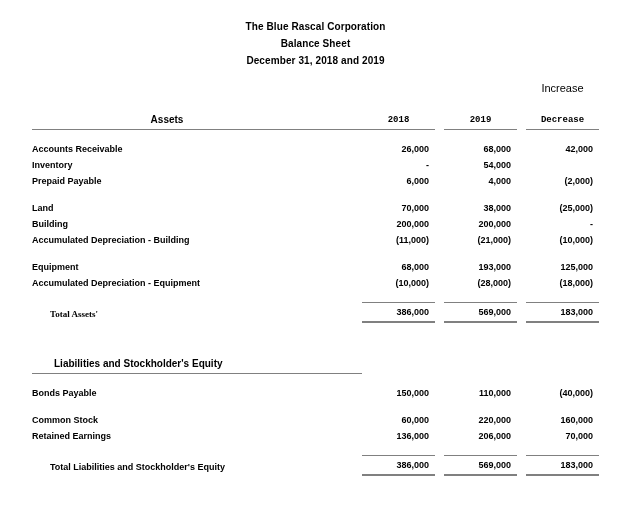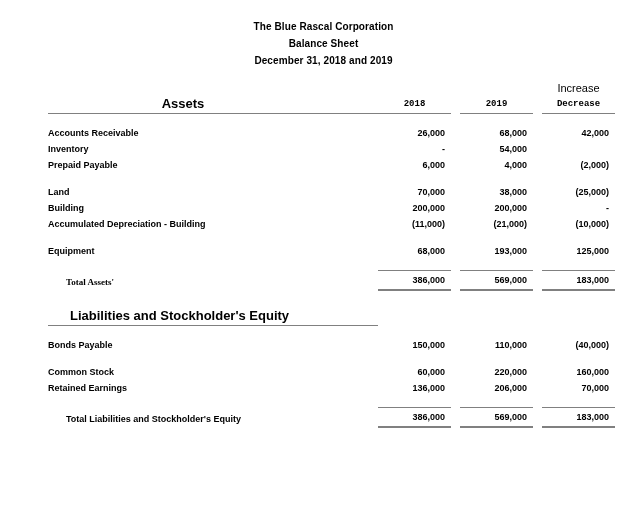--- a/index.html
+++ b/index.html
@@ -13,21 +13,21 @@
     font-family: "Liberation Sans", sans-serif;
     color: #000000;
     overflow: hidden;
   }
 
   .sheet {
     position: relative;
     width: 639px;
     height: 432px;
     box-sizing: border-box;
-    padding: 18px 40px 0 48px;
+    padding: 18px 40px 0 32px;
   }
 
   
   .title-block {
     text-align: center;
     margin: 0 0 0 0;
   }
   .title-line {
     font-size: 10px;
     font-weight: bold;
@@ -76,22 +76,23 @@
     padding-bottom: 1px;
   }
 
   
   .section-head {
     border-bottom: 1px solid #808080;
     padding-bottom: 1px;
   }
   .section-head-inner {
     display: block;
-    font-size: 13px;
+    font-size: 10px;
     font-weight: bold;
+    margin-top: 16px;
   }
   .sec-center { text-align: center; padding-right: 60px; }
   .sec-indent { text-align: left; padding-left: 22px; }
 
   
   .spacer td { height: 11px; line-height: 11px; font-size: 0; }
   .spacer-sm td { height: 6px; line-height: 6px; font-size: 0; }
 
   
   .total-num {
@@ -215,20 +216,28 @@
         </tr>
 
       <tr>
         <td>Equipment</td>
         <td class="num">68,000</td>
         <td></td>
         <td class="num">193,000</td>
         <td></td>
         <td class="num">125,000</td>
       </tr>
+      <tr>
+        <td>Accumulated Depreciation - Equipment</td>
+        <td class="num">(10,000)</td>
+        <td></td>
+        <td class="num">(28,000)</td>
+        <td></td>
+        <td class="num">(18,000)</td>
+      </tr>
 
       <tr class="spacer">
           <td colspan="6"></td>
         </tr>
 
       <tr>
         <td class="total-label">Total Assets'</td>
         <td class="total-num">386,000</td>
         <td></td>
         <td class="total-num">569,000</td>

